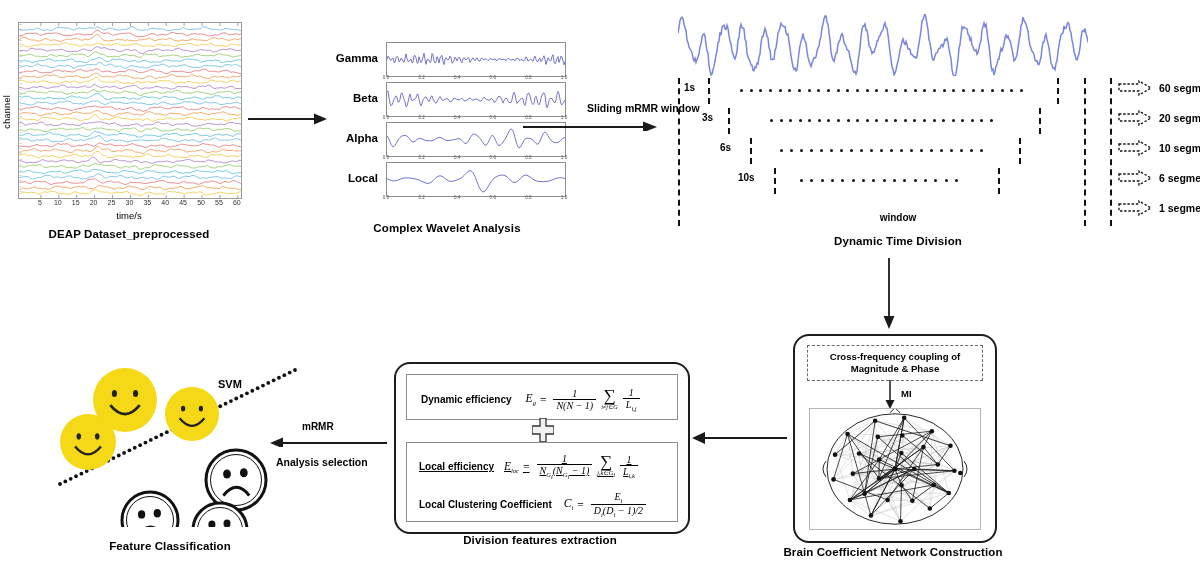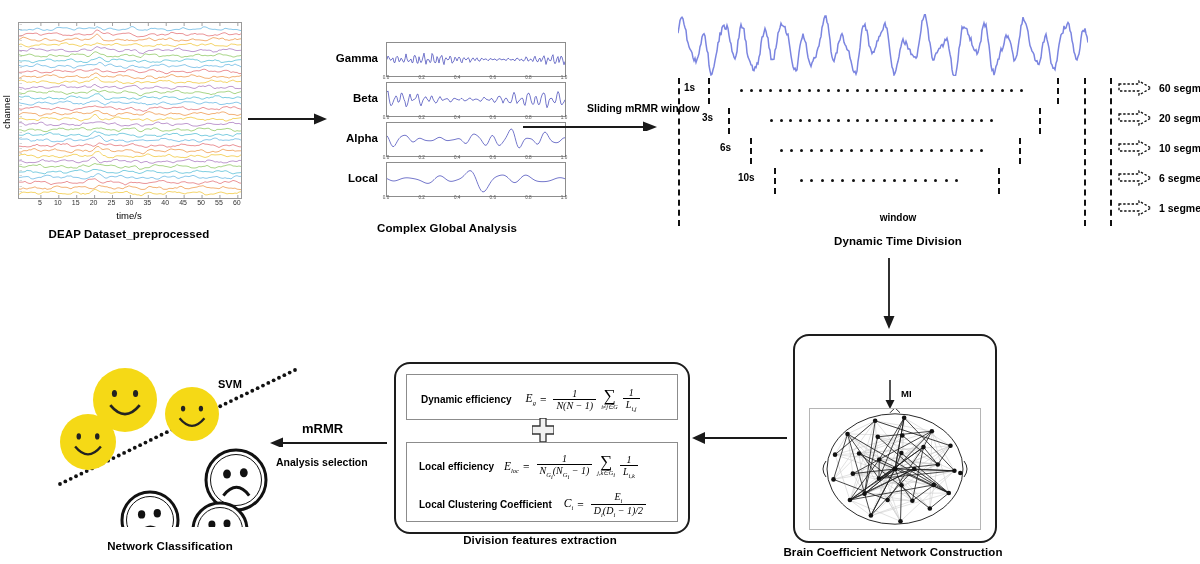--- a/index.html
+++ b/index.html
@@ -77,21 +77,21 @@
   .frac .num{padding:0 3px;font-size:10px;}
   .frac .den{padding:0 3px;border-top:1px solid #000;font-size:10px;}
   .sigma{display:inline-flex;flex-direction:column;align-items:center;margin:0 2px;}
   .sigma .sg{font-size:17px;font-family:"Liberation Serif",serif;font-style:normal;line-height:14px;}
   .sigma .sub{font-size:6.2px;}
   sub.sm{font-size:6.5px;}
   #plus-sign{position:absolute;left:136px;top:54px;width:22px;height:24px;}
   #feat-cap{left:540px;top:534px;transform:translateX(-50%);width:240px;}
 
   
-  #mrmr-label{left:302px;top:421px;font-size:13px;font-weight:bold;}
+  #mrmr-label{left:302px;top:421px;font-size:10px;font-weight:bold;}
   #mrmr-sub{left:276px;top:456px;font-size:10.5px;font-weight:bold;}
   #mrmr-arrow{left:270px;top:437px;width:118px;height:10px;}
 
   
   #emotion-panel{left:40px;top:352px;width:290px;height:175px;}
   #svm-label{left:218px;top:378px;font-size:11px;font-weight:bold;}
   #emo-cap{left:170px;top:540px;transform:translateX(-50%);width:240px;}
 </style>
 </head>
 <body>
@@ -266,21 +266,21 @@
       <div class="band-ticks">
         <span style="left: 0px;">0.0</span>
         <span style="left: 35.6px;">0.2</span>
         <span style="left: 71.2px;">0.4</span>
         <span style="left: 106.8px;">0.6</span>
         <span style="left: 142.4px;">0.8</span>
         <span style="left: 178px;">1.0</span>
       </div>
     </div>
   </div>
-<div class="abs cap" id="wavelet-cap">Complex Global Analysis</div>
+<div class="abs cap" id="wavelet-cap">Complex Wavelet Analysis</div>
 
 <div class="abs" id="slide-label">Sliding mRMR window</div>
 <svg class="abs" id="slide-arrow" width="135" height="12">
   <line x1="0" y1="6" x2="120" y2="6" stroke="#1a1a1a" stroke-width="2.2"></line>
   <polygon points="120,0.5 134,6 120,11.5" fill="#1a1a1a"></polygon>
 </svg>
 
 <div class="abs" id="signal-box">
   <svg id="signal-svg" width="410" height="62">
       <path d="M0,19.20 L1,13.01 L2,6.53 L3,4.27 L4,3.19 L5,4.85 L6,10.16 L7,13.68 L8,16.20 L9,26.09 L10,28.70 L11,32.88 L12,35.22 L13,36.65 L14,38.68 L15,43.91 L16,46.83 L17,44.24 L18,48.44 L19,45.44 L20,42.81 L21,39.60 L22,32.63 L23,30.01 L24,23.05 L25,20.61 L26,19.78 L27,21.94 L28,30.03 L29,36.83 L30,39.05 L31,51.44 L32,56.84 L33,60.95 L34,60.03 L35,55.80 L36,52.44 L37,46.68 L38,41.29 L39,36.98 L40,28.66 L41,27.45 L42,18.26 L43,21.16 L44,13.61 L45,11.85 L46,11.13 L47,14.86 L48,15.20 L49,11.32 L50,14.43 L51,21.36 L52,27.18 L53,29.64 L54,37.36 L55,39.59 L56,43.09 L57,44.81 L58,41.70 L59,37.51 L60,26.46 L61,23.44 L62,14.45 L63,10.48 L64,13.91 L65,14.06 L66,14.74 L67,25.09 L68,27.45 L69,38.55 L70,43.10 L71,45.29 L72,47.61 L73,50.93 L74,51.12 L75,56.26 L76,56.76 L77,53.02 L78,53.56 L79,49.15 L80,49.96 L81,43.08 L82,40.00 L83,29.45 L84,22.93 L85,22.57 L86,18.54 L87,14.41 L88,17.15 L89,22.23 L90,23.95 L91,33.56 L92,36.20 L93,45.47 L94,45.37 L95,45.56 L96,45.23 L97,36.21 L98,33.73 L99,27.53 L100,18.88 L101,17.01 L102,13.65 L103,9.28 L104,11.35 L105,11.82 L106,12.77 L107,12.56 L108,18.48 L109,20.78 L110,20.01 L111,27.28 L112,34.46 L113,41.53 L114,47.62 L115,52.70 L116,55.25 L117,54.19 L118,56.82 L119,55.81 L120,46.97 L121,38.27 L122,31.71 L123,27.20 L124,24.55 L125,19.60 L126,24.56 L127,27.02 L128,29.07 L129,37.07 L130,43.44 L131,46.68 L132,49.98 L133,52.37 L134,48.70 L135,46.84 L136,43.69 L137,43.86 L138,43.15 L139,37.20 L140,33.71 L141,31.96 L142,25.41 L143,22.70 L144,13.51 L145,10.20 L146,4.81 L147,1.92 L148,1.98 L149,8.23 L150,10.12 L151,18.74 L152,25.93 L153,37.43 L154,42.87 L155,45.89 L156,47.35 L157,43.25 L158,39.05 L159,38.85 L160,30.24 L161,27.67 L162,25.87 L163,21.34 L164,19.63 L165,22.19 L166,28.25 L167,30.59 L168,31.99 L169,35.56 L170,36.34 L171,37.10 L172,44.10 L173,47.07 L174,51.54 L175,56.53 L176,58.29 L177,57.29 L178,60.14 L179,57.21 L180,47.53 L181,41.06 L182,33.92 L183,22.72 L184,15.30 L185,12.07 L186,12.16 L187,10.17 L188,16.23 L189,16.19 L190,22.12 L191,31.71 L192,32.99 L193,35.76 L194,39.62 L195,37.91 L196,38.19 L197,34.64 L198,32.35 L199,26.87 L200,26.77 L201,22.47 L202,22.03 L203,18.77 L204,17.13 L205,15.75 L206,10.95 L207,8.89 L208,13.48 L209,14.21 L210,21.15 L211,29.26 L212,38.16 L213,45.73 L214,53.05 L215,55.29 L216,60.99 L217,59.13 L218,55.98 L219,50.80 L220,47.31 L221,42.63 L222,35.91 L223,32.48 L224,27.71 L225,24.90 L226,28.62 L227,30.42 L228,27.40 L229,30.15 L230,34.88 L231,34.70 L232,35.53 L233,40.50 L234,40.37 L235,41.60 L236,43.13 L237,42.63 L238,44.12 L239,42.70 L240,35.13 L241,29.34 L242,23.14 L243,16.56 L244,6.91 L245,5.71 L246,2.35 L247,-0.82 L248,4.41 L249,9.98 L250,15.65 L251,25.87 L252,28.83 L253,35.46 L254,43.59 L255,46.09 L256,45.80 L257,41.80 L258,39.12 L259,38.81 L260,36.68 L261,34.40 L262,34.37 L263,31.32 L264,30.41 L265,32.58 L266,29.28 L267,25.35 L268,26.33 L269,24.27 L270,28.06 L271,34.89 L272,40.13 L273,44.73 L274,55.43 L275,60.61 L276,61.53 L277,64.23 L278,59.18 L279,53.02 L280,45.78 L281,34.38 L282,30.56 L283,21.67 L284,12.96 L285,14.45 L286,13.04 L287,14.17 L288,14.32 L289,14.90 L290,20.23 L291,21.44 L292,26.08 L293,24.02 L294,31.01 L295,32.98 L296,35.73 L297,36.73 L298,35.78 L299,40.22 L300,38.41 L301,34.21 L302,29.44 L303,27.16 L304,16.30 L305,12.49 L306,8.92 L307,12.44 L308,10.45 L309,17.64 L310,25.73 L311,31.34 L312,40.92 L313,51.52 L314,56.48 L315,55.35 L316,61.08 L317,57.22 L318,52.29 L319,50.32 L320,45.20 L321,45.09 L322,39.11 L323,34.50 L324,36.77 L325,33.73 L326,30.05 L327,23.63 L328,21.08 L329,23.57 L330,21.99 L331,25.17 L332,27.11 L333,30.37 L334,35.63 L335,40.28 L336,46.93 L337,45.85 L338,43.41 L339,40.72 L340,33.77 L341,26.69 L342,21.32 L343,11.58 L344,9.94 L345,3.13 L346,6.42 L347,8.06 L348,10.01 L349,13.55 L350,17.50 L351,25.51 L352,31.64 L353,34.01 L354,37.07 L355,38.43 L356,40.52 L357,46.22 L358,47.08 L359,46.77 L360,50.13 L361,50.57 L362,47.05 L363,43.58 L364,34.53 L365,28.48 L366,28.02 L367,22.58 L368,20.15 L369,25.46 L370,29.30 L371,34.07 L372,41.32 L373,49.32 L374,50.81 L375,54.21 L376,54.10 L377,55.66 L378,49.36 L379,46.50 L380,37.83 L381,30.82 L382,25.74 L383,20.78 L384,19.59 L385,19.03 L386,11.94 L387,14.69 L388,14.09 L389,10.48 L390,8.55 L391,10.01 L392,16.66 L393,18.67 L394,26.31 L395,30.30 L396,38.14 L397,40.59 L398,45.10 L399,45.96 L400,42.53 L401,40.02 L402,34.00 L403,24.30 L404,17.88 L405,16.64 L406,17.44 L407,14.41 L408,19.88 L409,22.74 L410,28.52 " fill="none" stroke="#7b85e0" stroke-width="1.5"></path>
@@ -434,20 +434,21 @@
   </div>
 <div class="abs" id="static-label">window</div>
 <div class="abs cap" id="td-cap">Dynamic Time Division</div>
 
 <svg class="abs" style="left:881px;top:258px;" width="16" height="72">
   <line x1="8" y1="0" x2="8" y2="58" stroke="#1a1a1a" stroke-width="1.8"></line>
   <polygon points="2.5,58 8,71 13.5,58" fill="#1a1a1a"></polygon>
 </svg>
 
 <div class="abs" id="brain-box">
+  <div id="cfc-box">Cross-frequency coupling of Magnitude &amp; Phase</div>
   <svg style="position:absolute;left:88px;top:44px;" width="14" height="30">
     <line x1="7" y1="0" x2="7" y2="20" stroke="#1a1a1a" stroke-width="1.5"></line>
     <polygon points="2.5,20 7,29 11.5,20" fill="#1a1a1a"></polygon>
   </svg>
   <div id="mi-label">MI</div>
   <div id="brain-inner">
     <svg id="brain-svg" width="170" height="120">
         <ellipse cx="85" cy="60" rx="68" ry="55.2" fill="none" stroke="#2a2a2a" stroke-width="1"></ellipse>
         <path d="M16,52 q-6,8 0,16" fill="none" stroke="#2a2a2a" stroke-width="1"></path>
         <path d="M154,52 q6,8 0,16" fill="none" stroke="#2a2a2a" stroke-width="1"></path>
@@ -671,21 +672,21 @@
           </span>
       </span>
     </div>
   </div>
 
   <svg id="plus-sign" viewBox="0 0 22 24">
     <polygon points="8,0 14,0 14,8 22,8 22,16 14,16 14,24 8,24 8,16 0,16 0,8 8,8" fill="#f1f1f1" stroke="#333" stroke-width="1.3"></polygon>
   </svg>
 
   <div class="frm" id="frm-bot">
-    <div class="feq" style="left:12px;top:10px;">
+    <div class="feq" style="left:12px;top:10px;text-decoration:underline;">
       <span class="fname">Local efficiency</span>
       <span class="math" style="margin-left:10px;">
         <span>E<sub class="sm">loc</sub></span>
           <span style="font-style:normal;margin:0 4px;">=</span>
         <span class="frac">
             <span class="num">1</span>
             <span class="den">N<sub class="sm">G<sub class="sm">i</sub></sub>(N<sub class="sm">G<sub class="sm">i</sub></sub>&nbsp;−&nbsp;1)</span>
           </span>
         <span class="sigma">
             <span class="sg">∑</span>
@@ -801,13 +802,13 @@
       <g>
         <circle cx="180" cy="178" r="27" fill="#fff" stroke="#111" stroke-width="3"></circle>
         <circle cx="180" cy="178" r="22.5" fill="none" stroke="#111" stroke-width="1"></circle>
         <ellipse cx="171.9" cy="172.6" rx="3.5100000000000002" ry="4.05" fill="#111"></ellipse>
         <ellipse cx="187.02" cy="171.52" rx="3.5100000000000002" ry="4.05" fill="#111"></ellipse>
         <path d="M168.66,192.04 q11.88,-14.850000000000001 23.22,0" fill="none" stroke="#111" stroke-width="2.7"></path>
       </g>
     </svg>
 </div>
 <div class="abs" id="svm-label">SVM</div>
-<div class="abs cap" id="emo-cap">Network Classification</div>
+<div class="abs cap" id="emo-cap">Feature Classification</div>
 
 </body></html>

